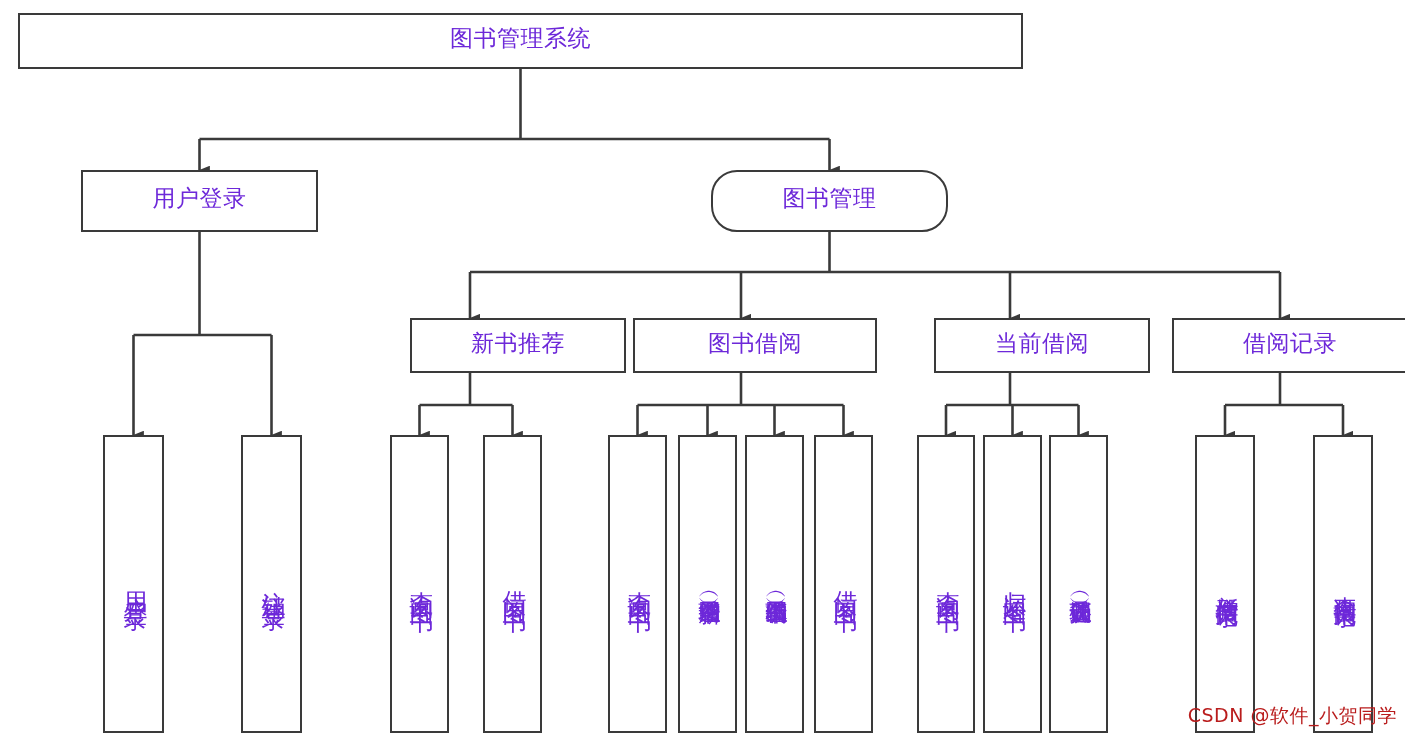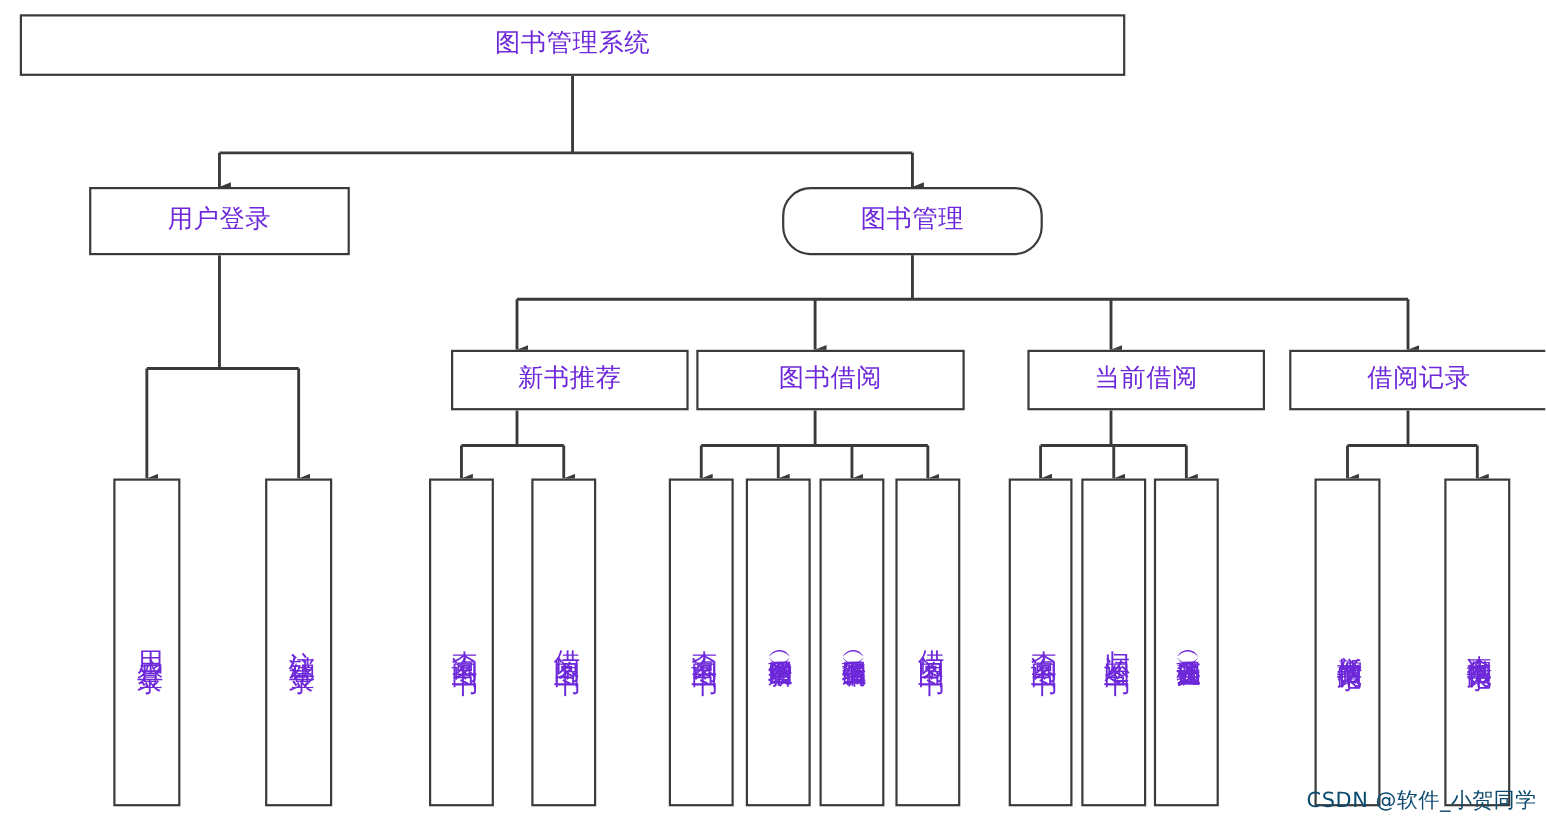--- a/index.html
+++ b/index.html
@@ -64,23 +64,23 @@
     letter-spacing: 2px;
     font-size: 23px;
   }
   .node-box.vertical.tighter .node-label {
     letter-spacing: 0px;
     font-size: 22px;
   }
   #watermark {
     position: absolute;
     right: 8px;
-    bottom: 6px;
+    bottom: 18px;
     font-size: 19px;
-    color: #0c4a6e;
+    color: #b91c1c;
     letter-spacing: 0.5px;
     white-space: nowrap;
     pointer-events: none;
   }
 </style>
 </head>
 <body>
 
 <div id="stage">
 

